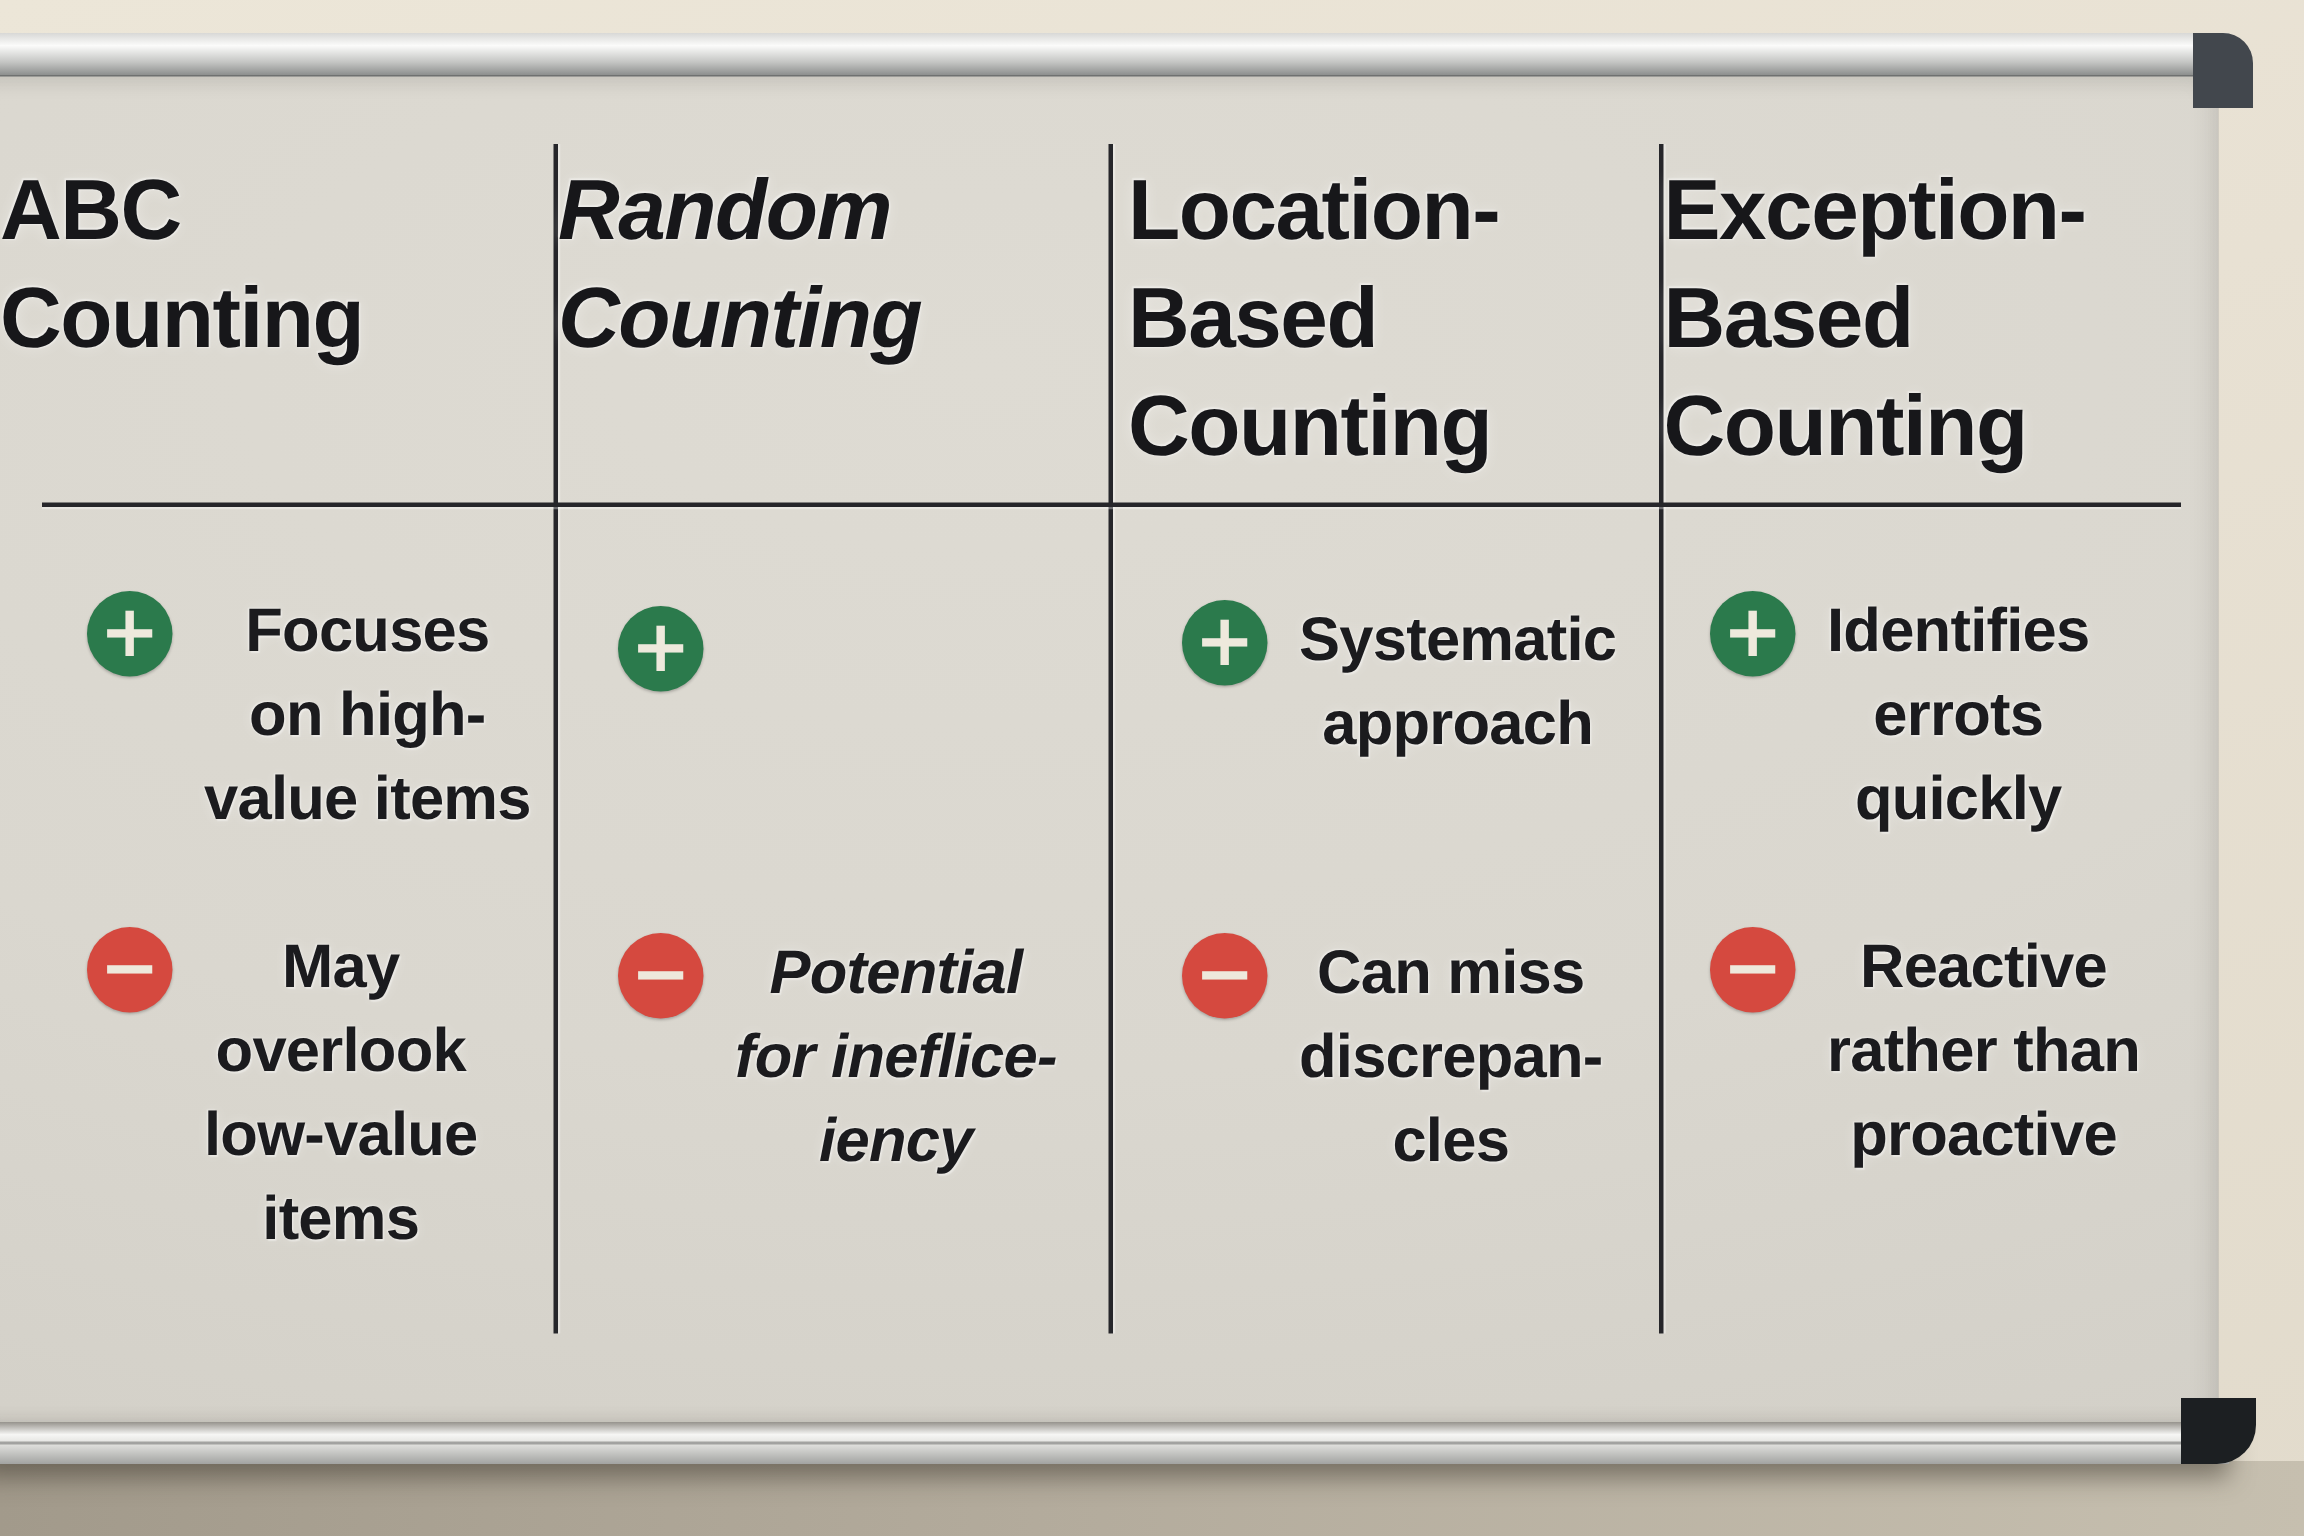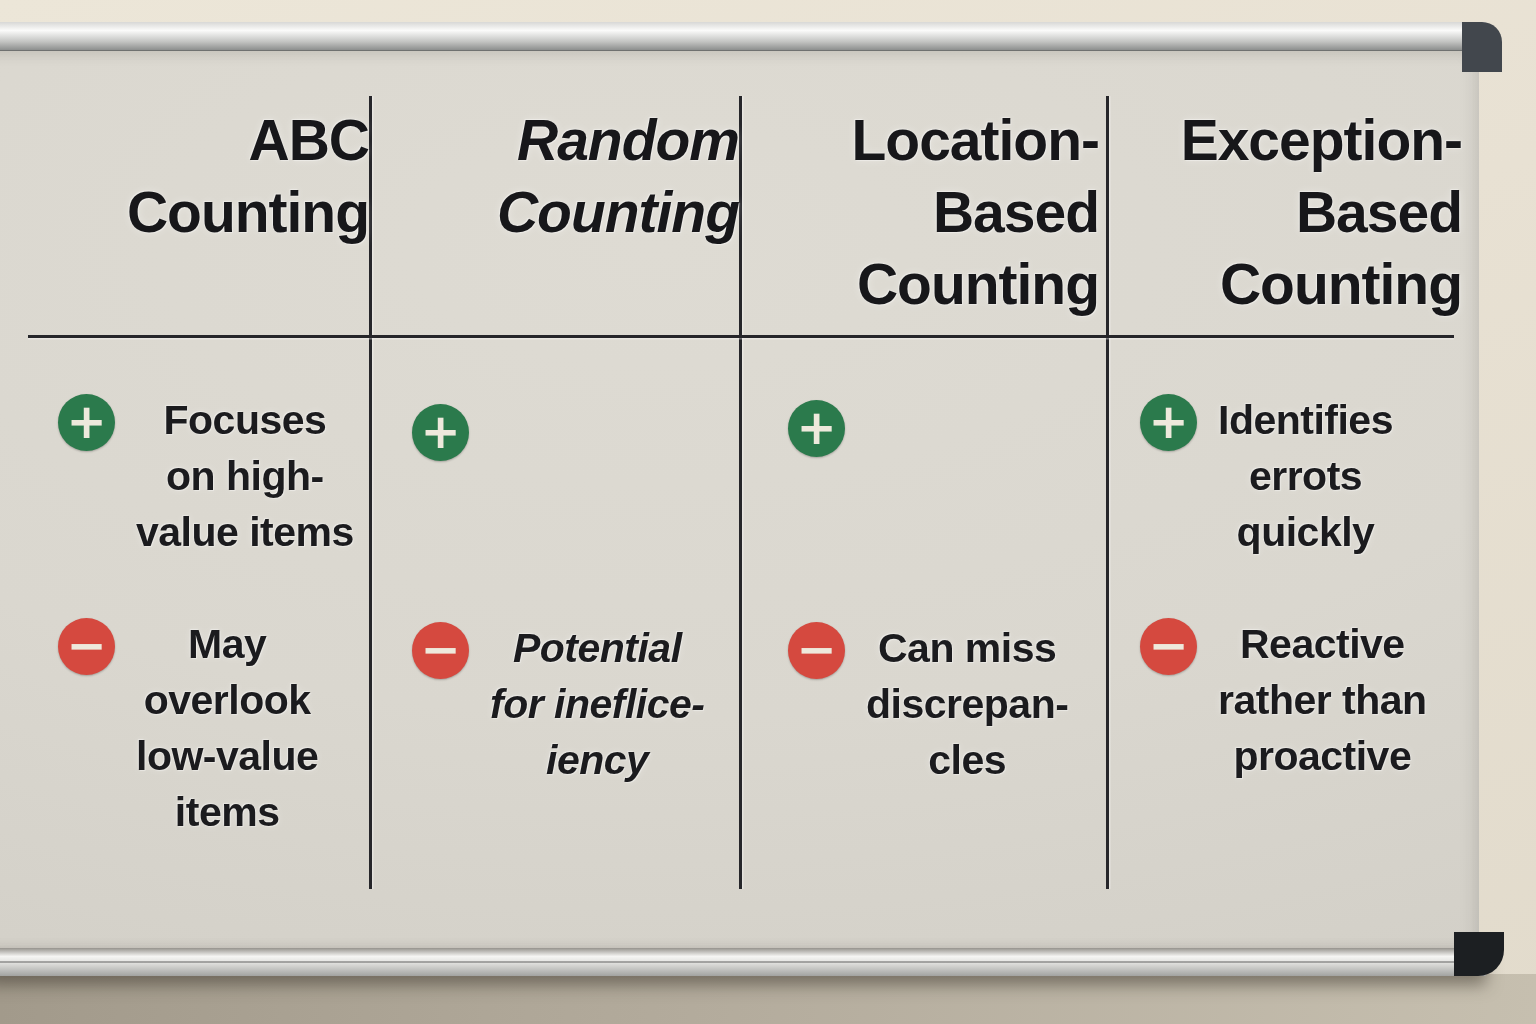--- a/index.html
+++ b/index.html
@@ -71,21 +71,21 @@
 
   
   .col{position:absolute;top:96px;height:793px;}
   .col.c1{left:0;width:369px;}
   .col.c2{left:372px;width:367px;font-style:italic;}
   .col.c3{left:752px;width:347px;}
   .col.c4{left:1109px;width:353px;}
 
   .header{
     position:absolute;top:8px;left:0;width:100%;
-    text-align:right;white-space:pre-line;
+    text-align:left;white-space:pre-line;
     font-size:57px;line-height:72px;font-weight:700;letter-spacing:-1px;
     color:#17171a;
     text-shadow:-1px -1px 1px rgba(255,255,255,.4),1px 1px 1px rgba(255,255,255,.4),0 0 10px rgba(255,255,255,.35);
   }
 
   .cell{position:absolute;display:flex;align-items:flex-start;gap:21px;}
   .cell.pro{top:296px;}
   .cell.con{top:520px;}
   .c1 .cell{left:58px;}
   .c2 .cell{left:40px;}
@@ -176,20 +176,22 @@
   </div>
 
   <div class="col c3">
     <div class="header">Location-
 Based
 Counting</div>
     <div class="cell pro">
       <div class="badge plus">
         <span class="glyph">+</span>
       </div>
+      <div class="cell-text">Systematic
+approach</div>
     </div>
     <div class="cell con">
       <div class="badge minus">
         <span class="glyph">−</span>
       </div>
       <div class="cell-text">Can miss
 discrepan-
 cles</div>
     </div>
   </div>

